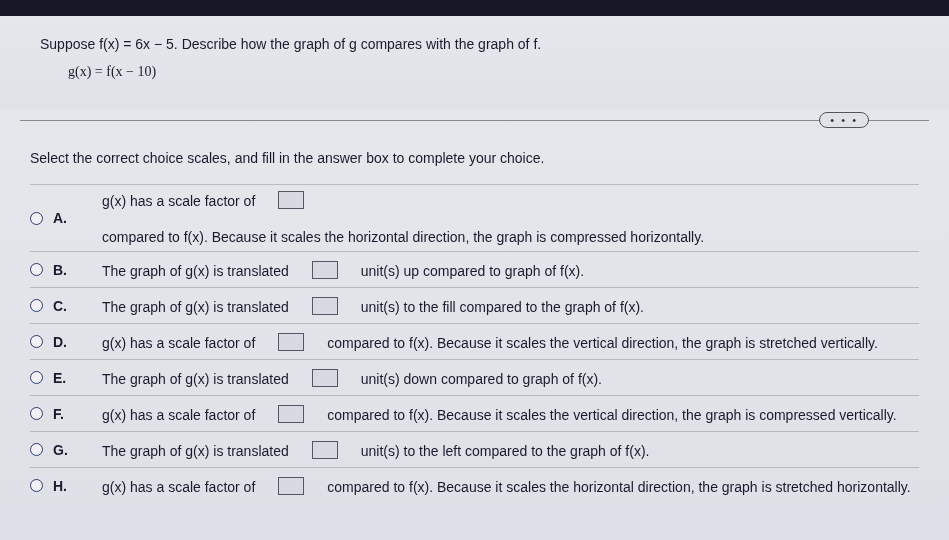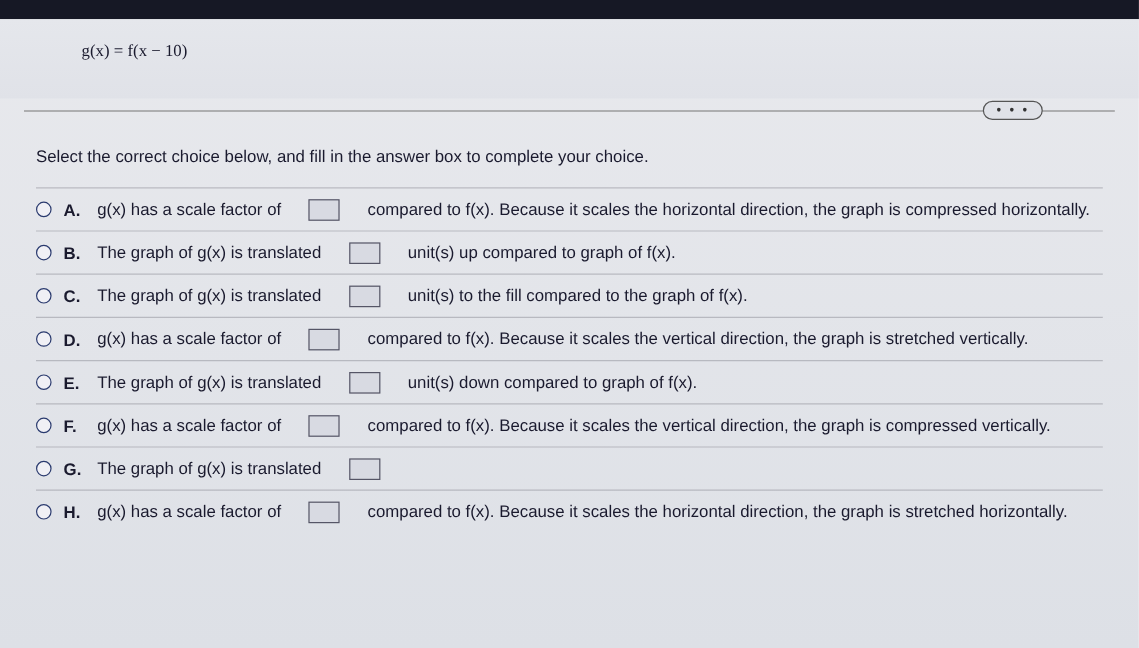--- a/index.html
+++ b/index.html
@@ -83,49 +83,51 @@
       background: #f0f0f5;
     }
     .choice-letter {
       font-weight: bold;
       margin-right: 10px;
       min-width: 18px;
       flex-shrink: 0;
     }
     .choice-text {
       display: flex;
-      align-items: flex-start;
+      align-items: flex-end;
       flex-wrap: wrap;
       gap: 20px;
+      margin-left: 21px;
     }
     .fill-box {
       display: inline-block;
       width: 26px;
       height: 18px;
       border: 1px solid #556;
       background: #d8dae2;
       vertical-align: middle;
       margin: 0 3px;
     }
   </style>
 </head>
 <body>
 
 <div class="top-bar"></div>
 
 <div class="question-area">
+  <div class="question-line1">Suppose f(x) = 6x − 5. Describe how the graph of g compares with the graph of f.</div>
   <div class="question-line2">g(x) = f(x − 10)</div>
 </div>
 
 <div class="divider-row">
   <div class="divider-line"></div>
   <div class="divider-pill">• • •</div>
 </div>
 
-<div class="instruction">Select the correct choice below, and fill in the answer box to complete your choice.</div>
+<div class="instruction">Select the correct choice scales, and fill in the answer box to complete your choice.</div>
 
 <div class="choices">
 
   <div class="choice-row">
     <div class="radio"></div>
     <div class="choice-letter">A.</div>
     <div class="choice-text">
       <span>g(x) has a scale factor of</span>
       <span class="fill-box"></span>
       <span>compared to f(x). Because it scales the horizontal direction, the graph is compressed horizontally.</span>
@@ -181,20 +183,21 @@
       <span>compared to f(x). Because it scales the vertical direction, the graph is compressed vertically.</span>
     </div>
   </div>
 
   <div class="choice-row">
     <div class="radio"></div>
     <div class="choice-letter">G.</div>
     <div class="choice-text">
       <span>The graph of g(x) is translated</span>
       <span class="fill-box"></span>
+      <span>unit(s) to the left compared to the graph of f(x).</span>
     </div>
   </div>
 
   <div class="choice-row">
     <div class="radio"></div>
     <div class="choice-letter">H.</div>
     <div class="choice-text">
       <span>g(x) has a scale factor of</span>
       <span class="fill-box"></span>
       <span>compared to f(x). Because it scales the horizontal direction, the graph is stretched horizontally.</span>

